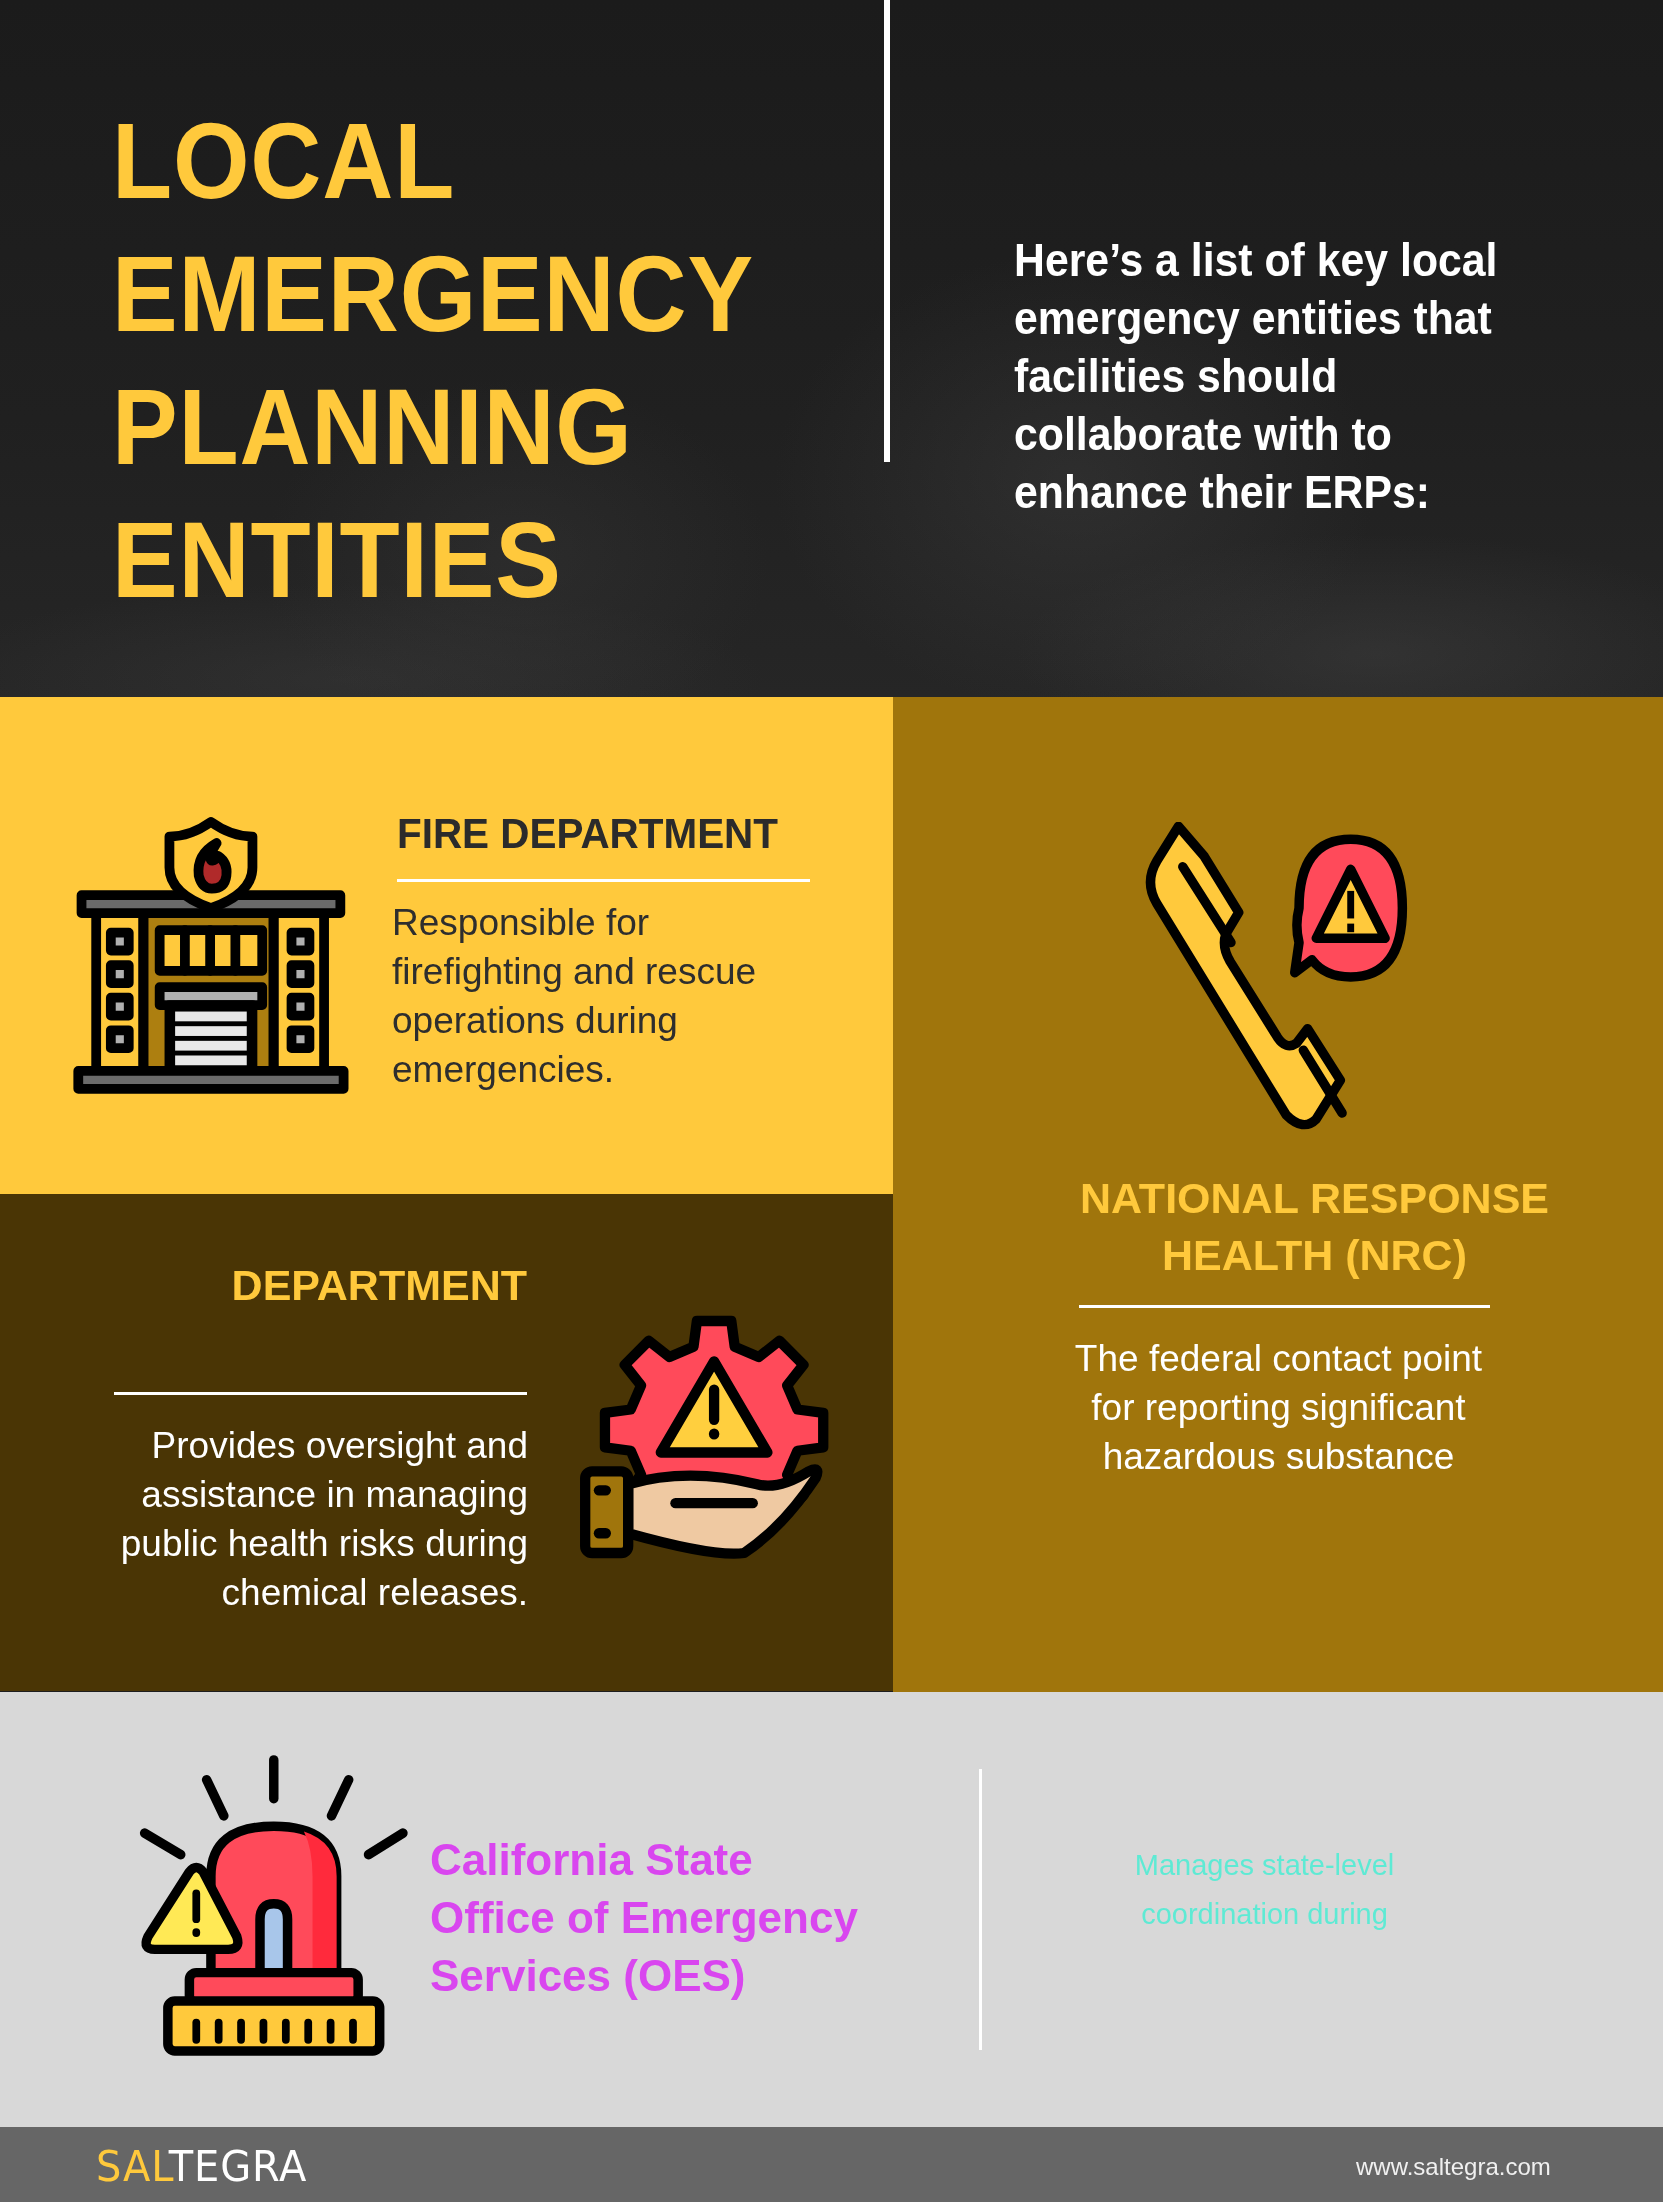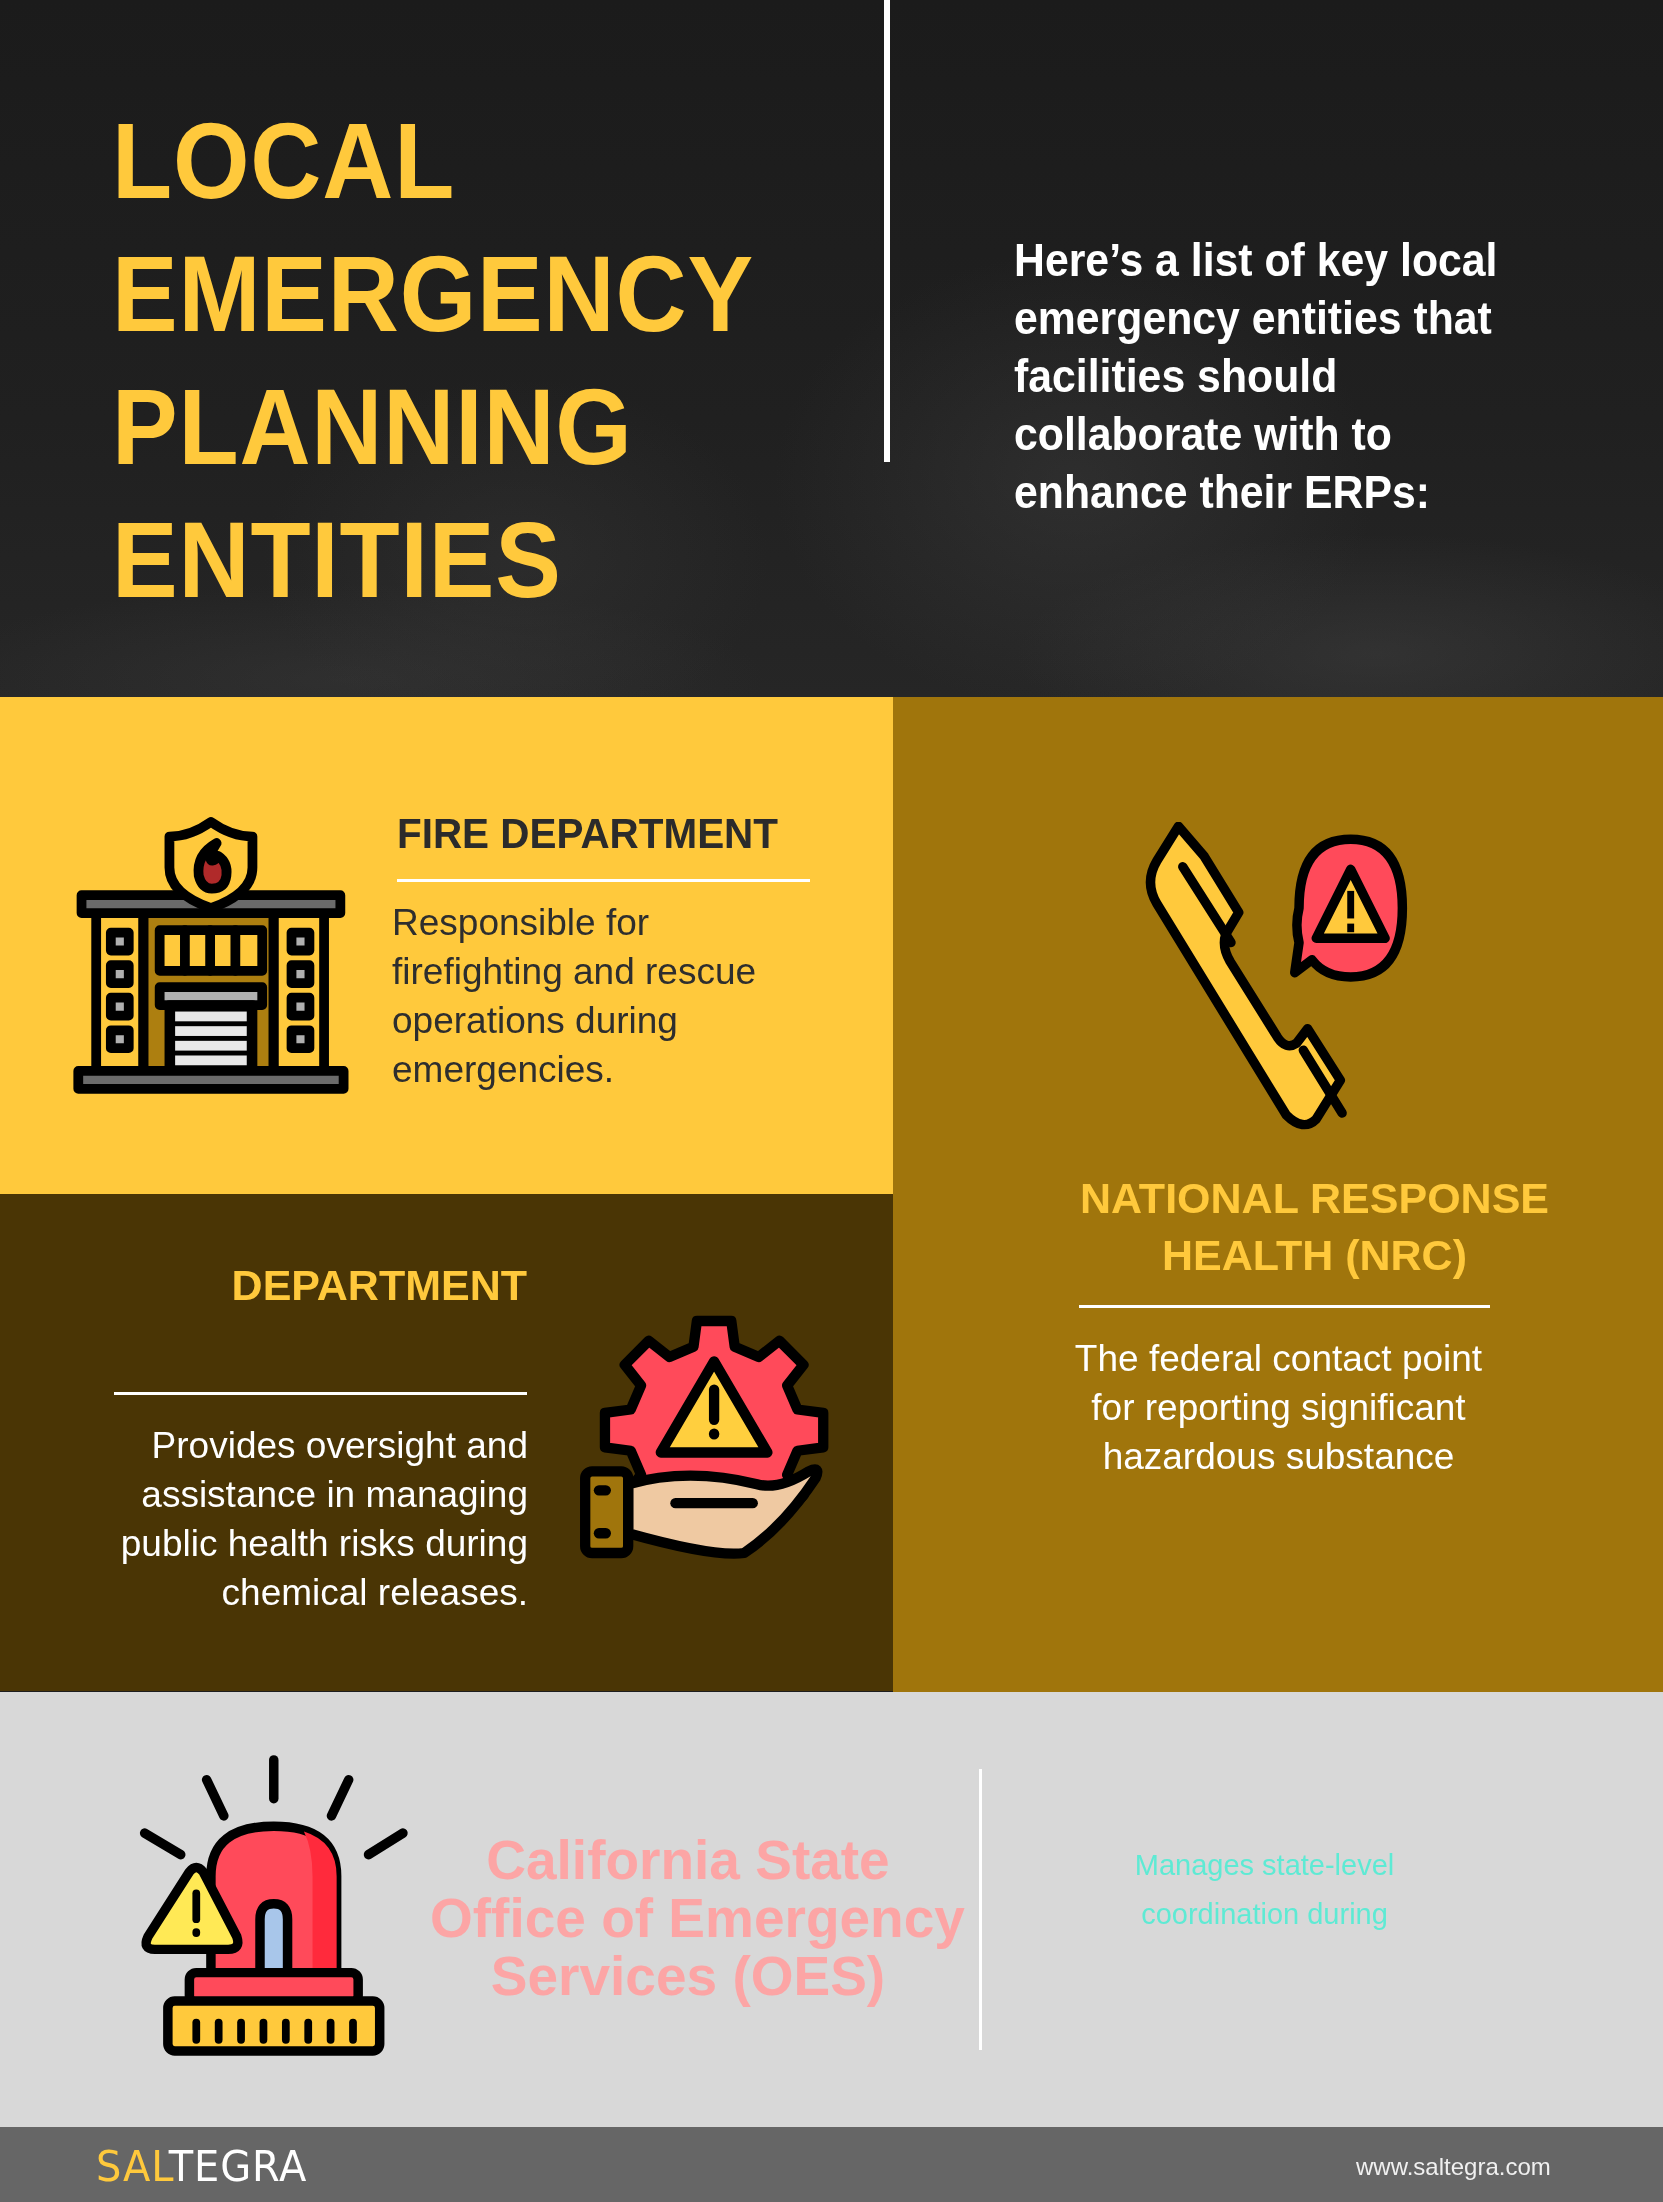--- a/index.html
+++ b/index.html
@@ -50,21 +50,21 @@
   #health-icon { left: 568px; top: 1308px; width: 275px; height: 258px; }
 
   
   #nrc-icon { left: 1131px; top: 822px; width: 293px; height: 310px; }
   #nrc-heading { left: 893px; top: 1170px; width: 843px; color: #ffc93c; text-align: center; }
   #nrc-rule { left: 1079px; top: 1305px; width: 411px; }
   #nrc-body { left: 893px; top: 1334px; width: 771px; color: #ffffff; text-align: center; }
 
   
   #oes-icon { left: 129px; top: 1747px; width: 293px; height: 310px; }
-  #oes-title { left: 430px; top: 1831px; width: 516px; color: #fca5a5; text-align: center; font-weight: 700; font-size: 55px; line-height: 58px; }
+  #oes-title { left: 430px; top: 1831px; width: 516px; color: #d946ef; font-weight: 700; font-size: 44px; line-height: 58px; }
   #oes-divider { left: 979px; top: 1769px; width: 3.4px; height: 281px; background: #ffffff; }
   #oes-body { left: 998px; top: 1841px; width: 533px; color: #5eead4; text-align: center; font-size: 29px; line-height: 49px; }
 
   
   #logo { left: 96px; top: 2140px; height: 52px; font-family: "DejaVu Sans", sans-serif; font-size: 43px; font-weight: 400; line-height: 52px; letter-spacing: 0.9px; white-space: nowrap; transform: scaleX(0.93); transform-origin: left top; }
   #logo-sal { color: #ffc93c; }
   #logo-tegra { color: #ffffff; }
   #site-url { left: 1356px; top: 2151px; color: #f0f0f0; font-size: 24px; line-height: 31px; white-space: nowrap; }
 </style>
 </head>

